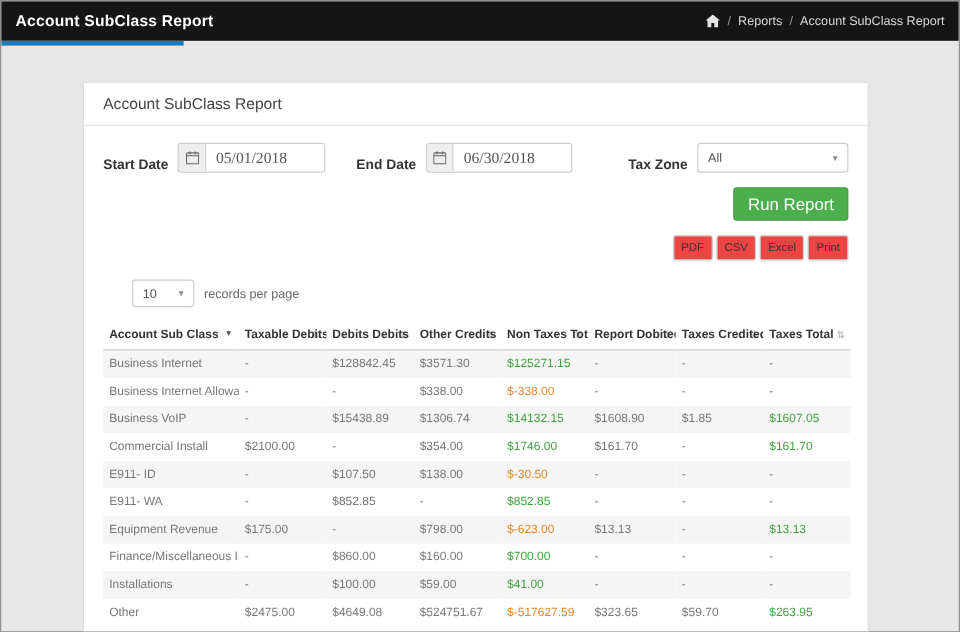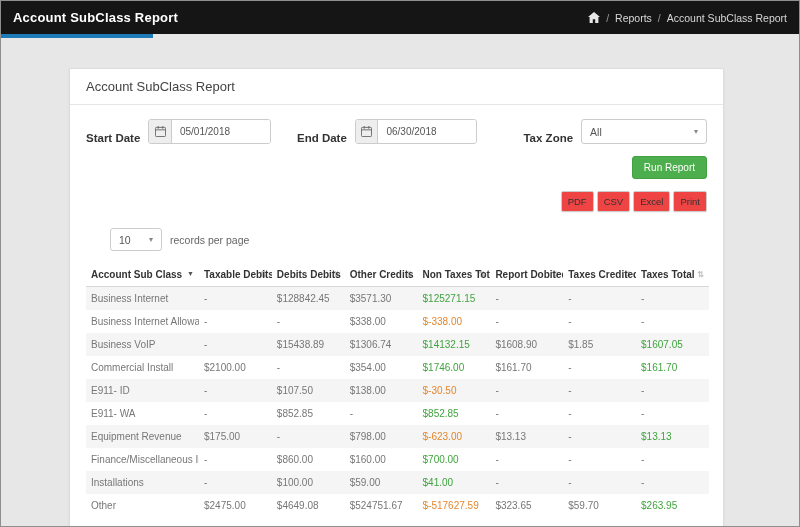--- a/index.html
+++ b/index.html
@@ -36,34 +36,34 @@
   }
   
   .filter-row { display: flex; align-items: center; padding: 14px 16px 0 16px; }
   .filter-label { font-size: 11.5px; font-weight: bold; color: #333; margin-right: 8px; white-space: nowrap; margin-top: 12px; }
   .gap-md { margin-left: 26px; }
   .gap-lg { margin-left: 46px; }
   .input-group { display: flex; border: 1px solid #ccc; border-radius: 3px; overflow: hidden; height: 25px; background: #fff; }
   .addon { width: 25px; background: #eee; border-right: 1px solid #ccc; display: flex; align-items: center; justify-content: center; }
   .input-group input {
     border: none; outline: none; width: 98px; padding: 0 8px;
-    font-size: 10px; color: #555; font-family: Liberation Sans, sans-serif;
+    font-size: 13px; color: #555; font-family: Liberation Serif, serif;
   }
   .select {
     border: 1px solid #ccc; border-radius: 3px; background: #fff; height: 25px;
     display: inline-flex; align-items: center; justify-content: space-between;
     padding: 0 8px; font-size: 10.5px; color: #555; cursor: pointer;
   }
   .select.taxzone { width: 128px; }
   .select.small { width: 52px; height: 23px; margin-left: 24px; }
   .caret { font-size: 8px; color: #888; margin-left: 6px; }
   .run-row { text-align: right; padding: 12px 16px 0 16px; }
   .btn-run {
     background: #4cae4c; border: 1px solid #43a043; color: #fff;
-    font-size: 10px; padding: 5px 11px; border-radius: 3px; cursor: pointer;
+    font-size: 14px; padding: 5px 11px; border-radius: 3px; cursor: pointer;
     font-family: "Liberation Sans", sans-serif;
   }
   .export-row { text-align: right; padding: 12px 16px 0 16px; }
   .btn-export {
     background: #ef4444; border: 1px solid #ccc; color: #333;
     font-size: 9.5px; padding: 4px 6px; border-radius: 2px; margin-left: 3px;
     cursor: pointer; box-shadow: 0 1px 1px rgba(0,0,0,.05);
     font-family: "Liberation Sans", sans-serif;
   }
   .pagesize-row { display: flex; align-items: center; gap: 8px; padding: 16px 16px 8px 16px; font-size: 10.5px; color: #666; }

